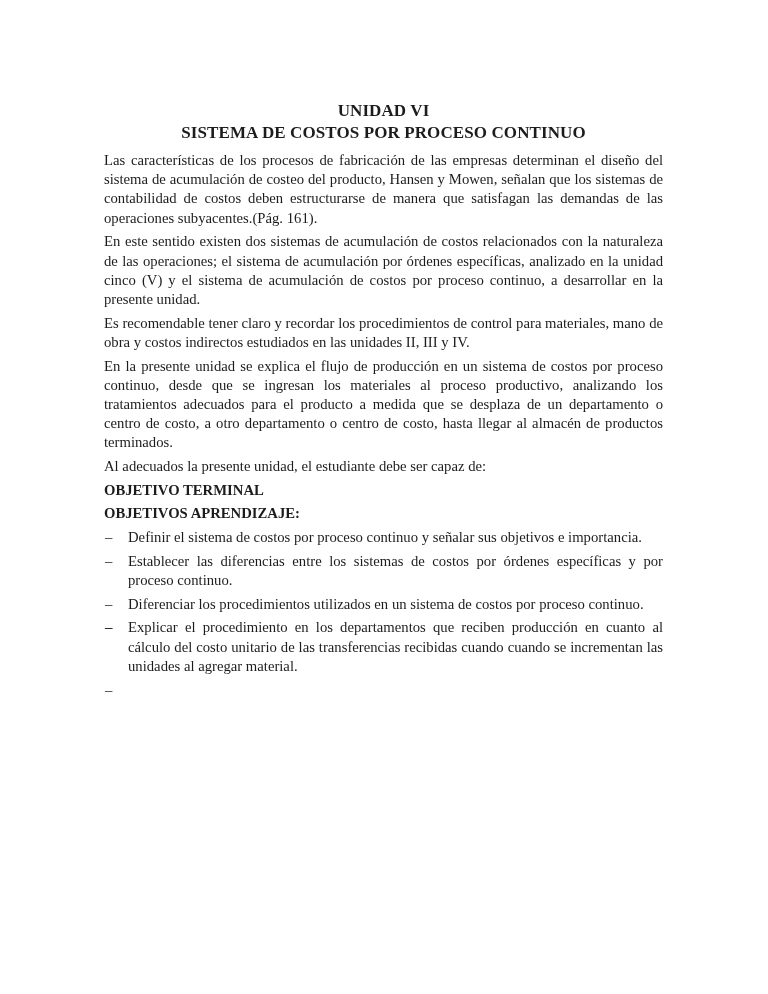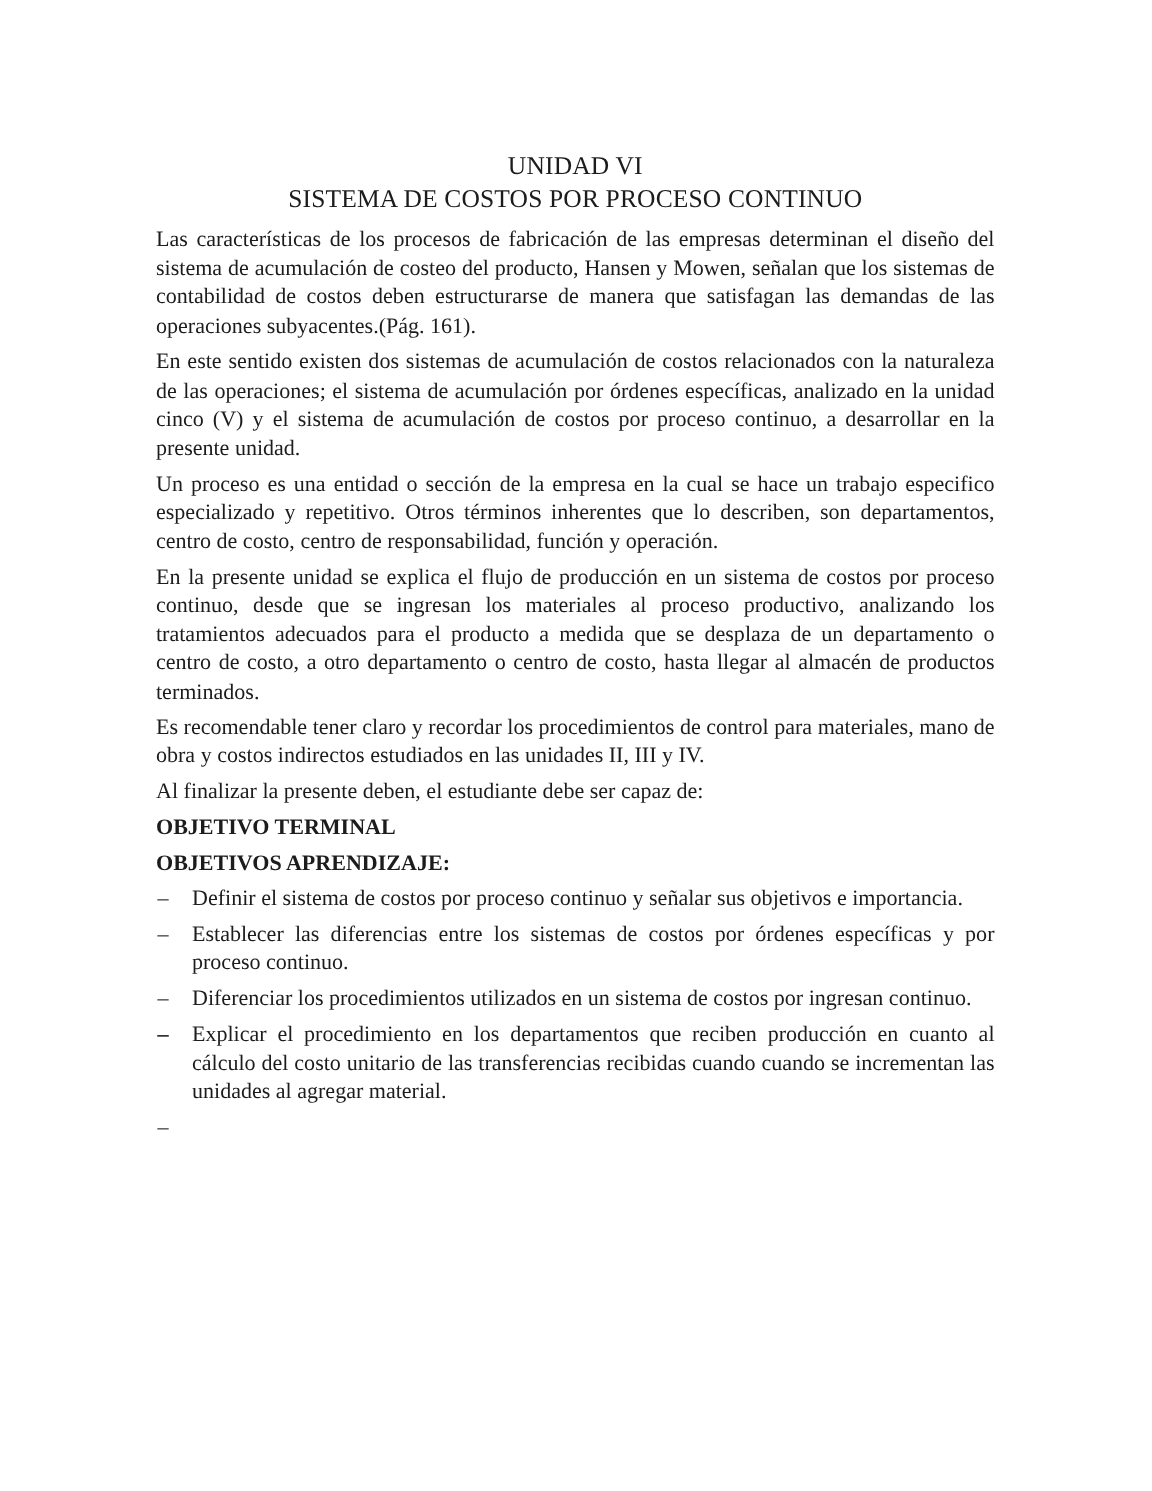--- a/index.html
+++ b/index.html
@@ -19,21 +19,21 @@
     background: #ffffff;
     color: #1c1c1c;
     font-family: "Liberation Serif", "DejaVu Serif", serif;
     font-size: 14.7px;
     line-height: 19.2px;
     padding: 100px 105px 40px 104px;
   }
   .doc-title {
     font-size: 17px;
     line-height: 22px;
-    font-weight: 400;
+    font-weight: 700;
     text-align: center;
     margin: 0 0 7px 0;
     letter-spacing: 0.1px;
   }
   .doc-title .title-line { display: block; }
   .para {
     margin: 0 0 4.5px 0;
     text-align: justify;
   }
   .heading {
@@ -61,46 +61,45 @@
 
   <h1 class="doc-title">
     <span class="title-line">UNIDAD VI</span>
     <span class="title-line">SISTEMA DE COSTOS POR PROCESO CONTINUO</span>
   </h1>
 
   <p class="para">Las características de los procesos de fabricación de las empresas determinan el diseño del sistema de acumulación  de costeo del producto, Hansen y Mowen,   señalan que los sistemas de contabilidad de costos deben estructurarse de manera que satisfagan las demandas de las operaciones subyacentes.(Pág. 161).</p>
 
   <p class="para">En este sentido existen dos sistemas de acumulación de costos relacionados con la naturaleza de las operaciones;  el sistema de acumulación por órdenes específicas, analizado en la unidad cinco (V) y el sistema de acumulación de costos por proceso continuo, a desarrollar en la presente unidad.</p>
 
-  <p class="para">Un proceso es una entidad o sección de la empresa en la cual se hace un trabajo especifico especializado y repetitivo. Otros términos inherentes que lo describen,  son departamentos, centro de costo, centro de responsabilidad, función y operación.</p>
+
+  <p class="para">Es recomendable tener claro y recordar los procedimientos de control para materiales, mano de obra y costos indirectos estudiados en las unidades II, III y IV.</p>
 
   <p class="para">En la presente unidad  se  explica el flujo de producción en un sistema de costos por proceso continuo, desde que se ingresan los materiales al proceso productivo, analizando los tratamientos adecuados  para el producto a medida que se desplaza de un departamento o centro de costo,  a otro departamento o centro de costo, hasta llegar al almacén de productos terminados.</p>
 
-  <p class="para">Es recomendable tener claro y recordar los procedimientos de control para materiales, mano de obra y costos indirectos estudiados en las unidades II, III y IV.</p>
 
-
-  <p class="para">Al finalizar la presente deben, el estudiante debe ser capaz de:</p>
+  <p class="para">Al adecuados la presente unidad, el estudiante debe ser capaz de:</p>
 
   <p class="heading">OBJETIVO TERMINAL</p>
 
 
   <p class="heading">OBJETIVOS APRENDIZAJE:</p>
 
   <div class="objectives">
     <div class="objective">
       <span class="objective-marker">–</span>
       <span>Definir el sistema de costos por proceso continuo y señalar sus objetivos e importancia.</span>
     </div>
     <div class="objective">
       <span class="objective-marker">–</span>
       <span>Establecer las diferencias entre los sistemas de costos por órdenes específicas y por proceso continuo.</span>
     </div>
     <div class="objective">
       <span class="objective-marker">–</span>
-      <span>Diferenciar los procedimientos utilizados en un sistema de costos por ingresan continuo.</span>
+      <span>Diferenciar los procedimientos utilizados en un sistema de costos por proceso continuo.</span>
     </div>
     <div class="objective">
       <span class="objective-marker">–</span>
     </div>
     <div class="objective">
       <span class="objective-marker">–</span>
       <span>Explicar el procedimiento en los departamentos que reciben producción en cuanto al cálculo del costo unitario de las transferencias recibidas cuando cuando se incrementan las unidades al agregar material.</span>
     </div>
     <div class="objective">
       <span class="objective-marker">–</span>

